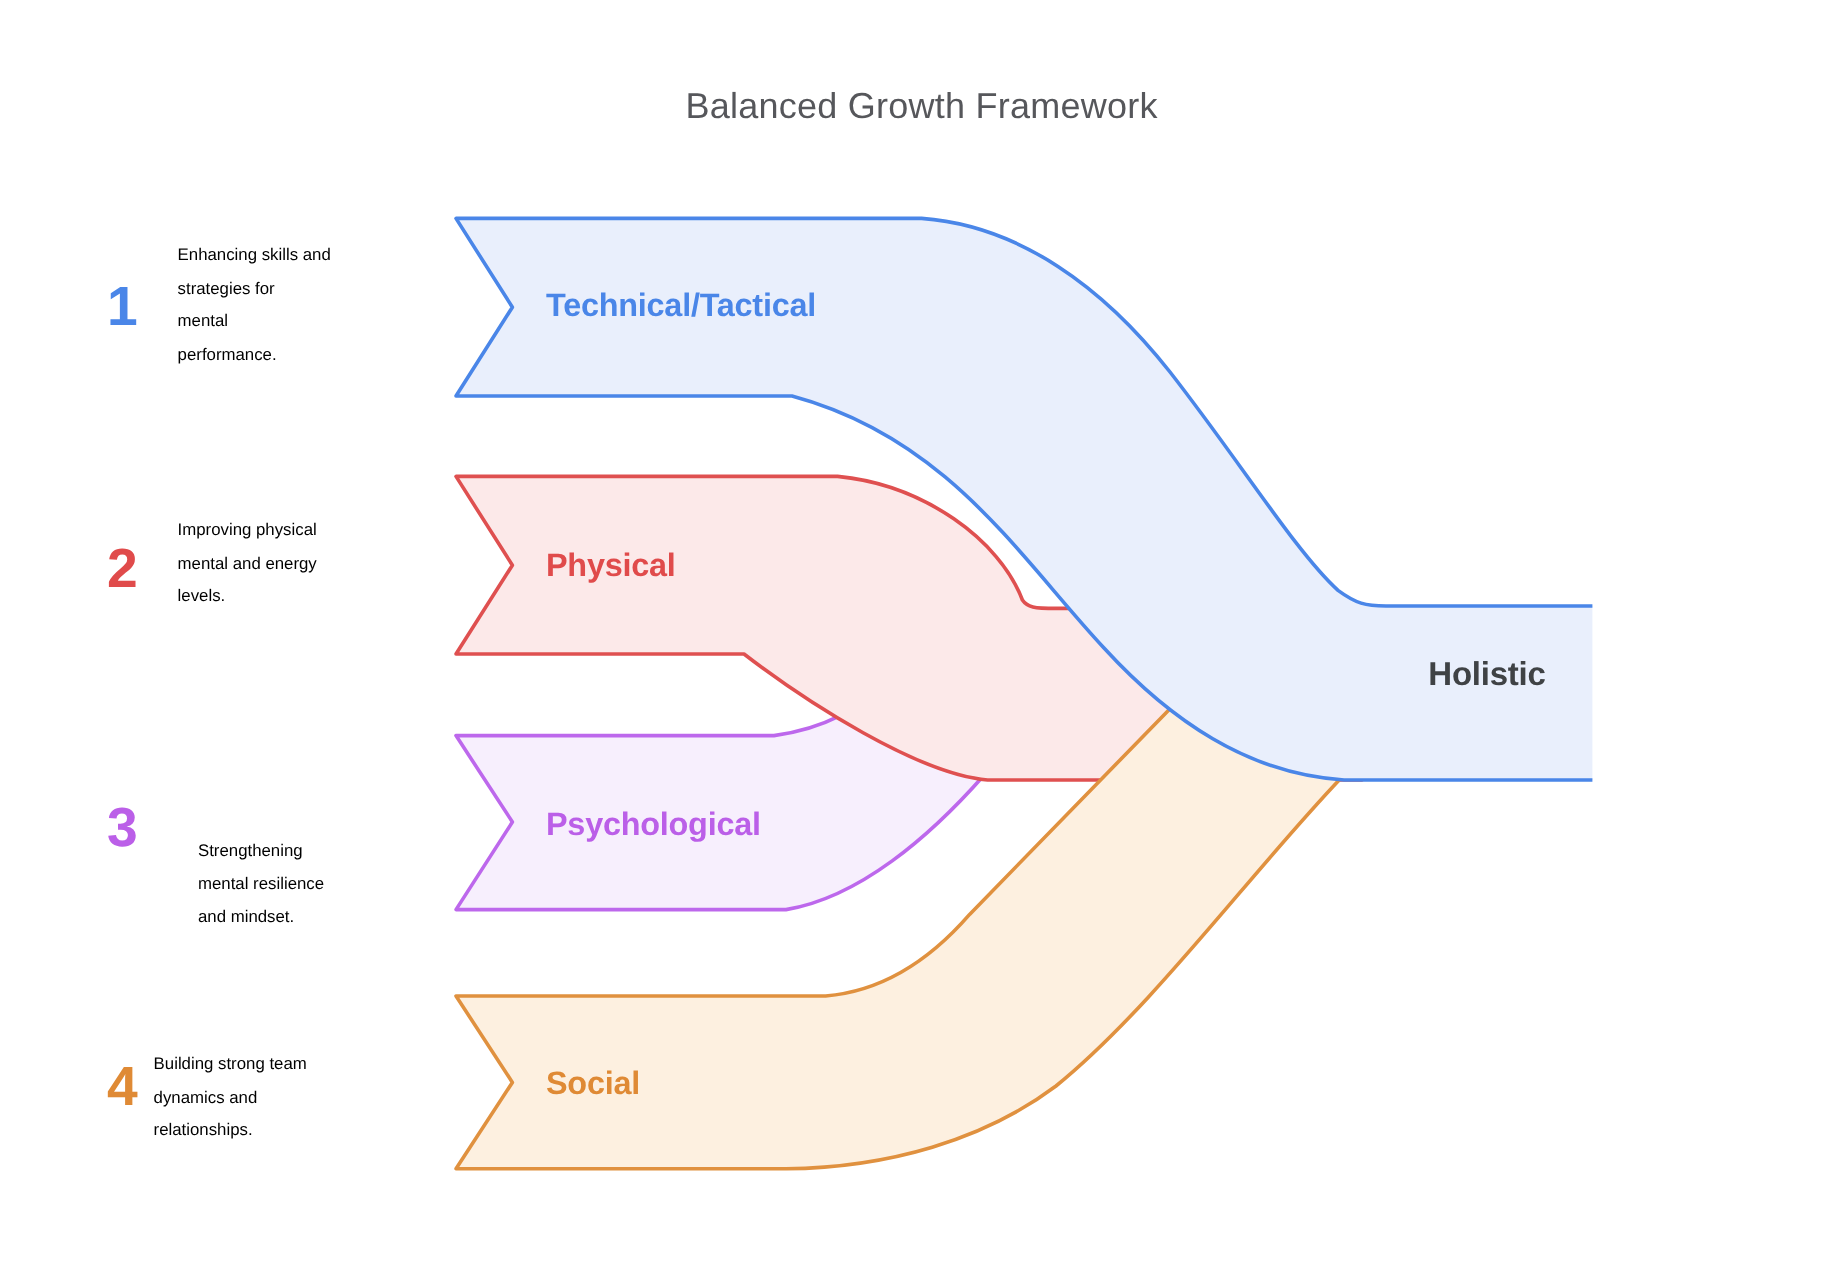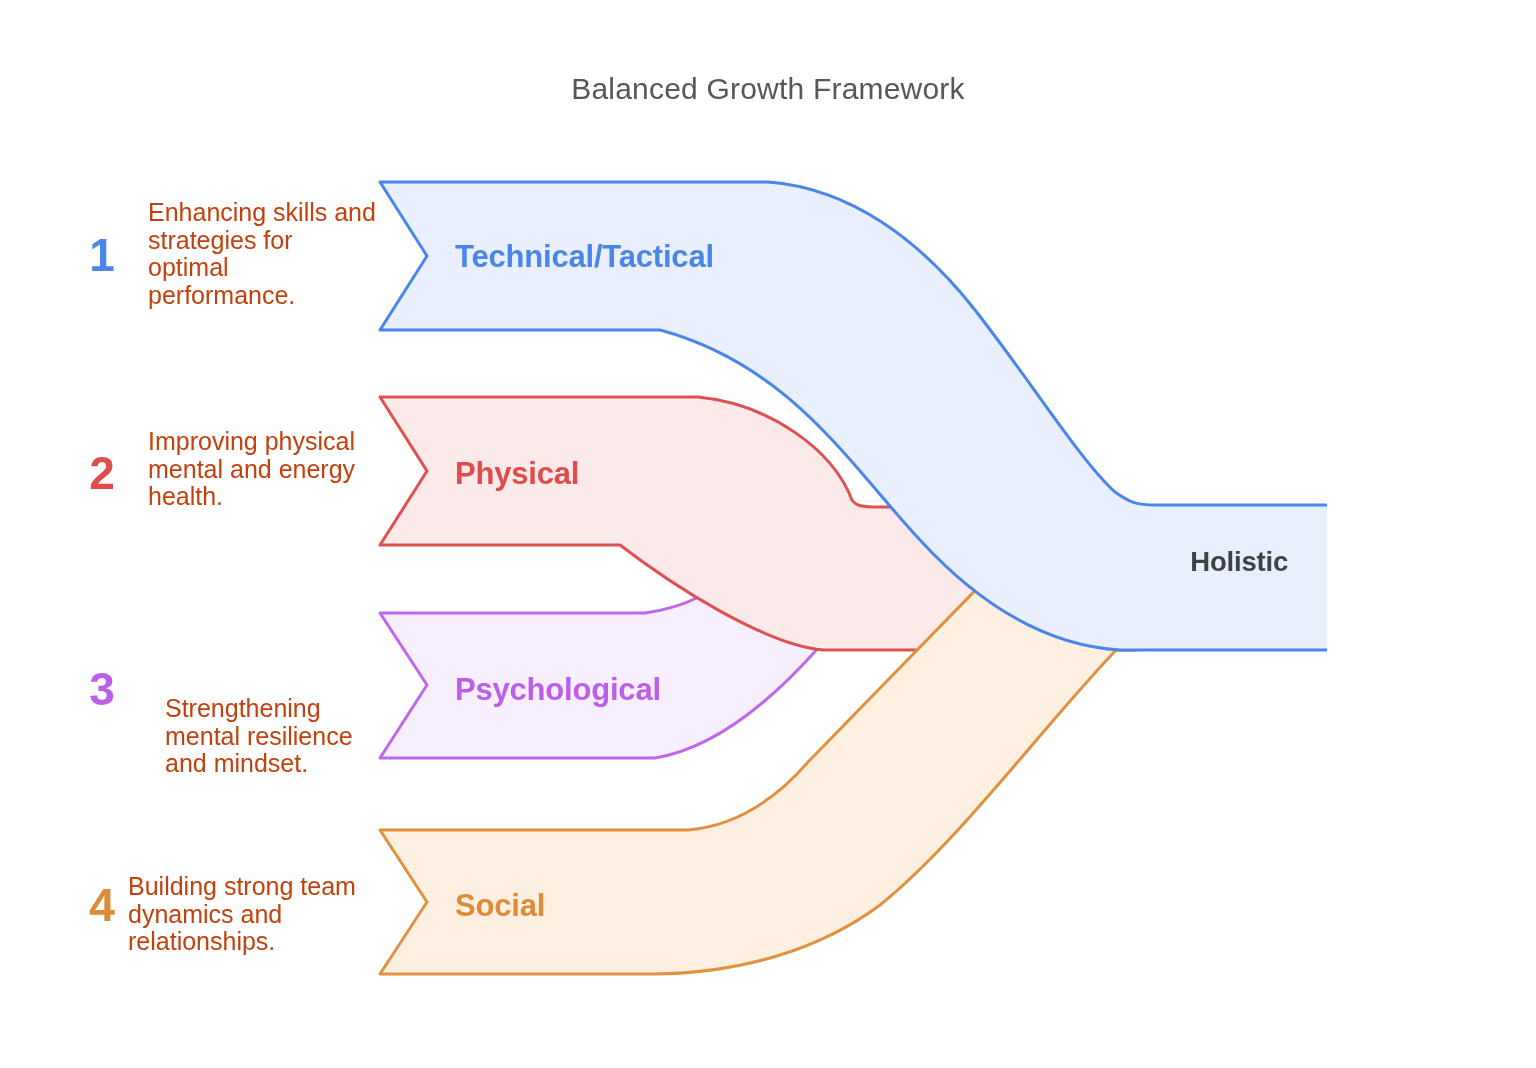--- a/index.html
+++ b/index.html
@@ -9,22 +9,22 @@
   }
   svg.flows{position:absolute;left:0;top:0;}
   .abs{position:absolute;}
   .title{
     left:0;top:72px;width:1536px;text-align:center;
     font-size:30px;color:#56575b;letter-spacing:.2px;
   }
   .num{
     width:46px;text-align:center;font-weight:700;font-size:46px;line-height:46px;
   }
-  .desc{font-size:25px;line-height:27.5px;color:#c2410c;}
-  .band-label{font-weight:700;font-size:31px;letter-spacing:-.2px;}
+  .desc{font-size:14px;line-height:27.5px;color:#000000;}
+  .band-label{font-weight:700;font-size:27px;letter-spacing:-.2px;}
   .c-blue{color:#4a86e8;}
   .c-red{color:#e04b4b;}
   .c-purple{color:#bb5fe8;}
   .c-orange{color:#df8a35;}
   .result-label{
     left:988px;top:543px;width:300px;text-align:right;
     font-weight:700;font-size:27.5px;line-height:37px;color:#3f4245;letter-spacing:-.2px;
   }
 </style>
 </head>
@@ -46,30 +46,30 @@
          C 1040 645 975 600 920 540 C 850 465 790 365 660 330
          L 380 330 L 427 256 Z" fill="#e9effc" stroke="#4a86e8" stroke-width="3" stroke-linejoin="round"></path>
   </svg>
 
   <div class="abs title">Balanced Growth Framework</div>
 
   <div class="abs num c-blue" style="left:79px;top:232px;">1</div>
   <div class="abs desc" style="left:148px;top:199px;">
     <div>Enhancing skills and</div>
     <div>strategies for</div>
-    <div>optimal</div>
+    <div>mental</div>
     <div>performance.</div>
   </div>
   <div class="abs band-label c-blue" style="left:455px;top:239px;">Technical/Tactical</div>
 
   <div class="abs num c-red" style="left:79px;top:450px;">2</div>
   <div class="abs desc" style="left:148px;top:428px;">
     <div>Improving physical</div>
     <div>mental and energy</div>
-    <div>health.</div>
+    <div>levels.</div>
   </div>
   <div class="abs band-label c-red" style="left:455px;top:456px;">Physical</div>
 
   <div class="abs num c-purple" style="left:79px;top:666px;">3</div>
   <div class="abs desc" style="left:165px;top:648px;margin-top:47px;">
     <div>Strengthening</div>
     <div>mental resilience</div>
     <div>and mindset.</div>
   </div>
   <div class="abs band-label c-purple" style="left:455px;top:672px;">Psychological</div>

